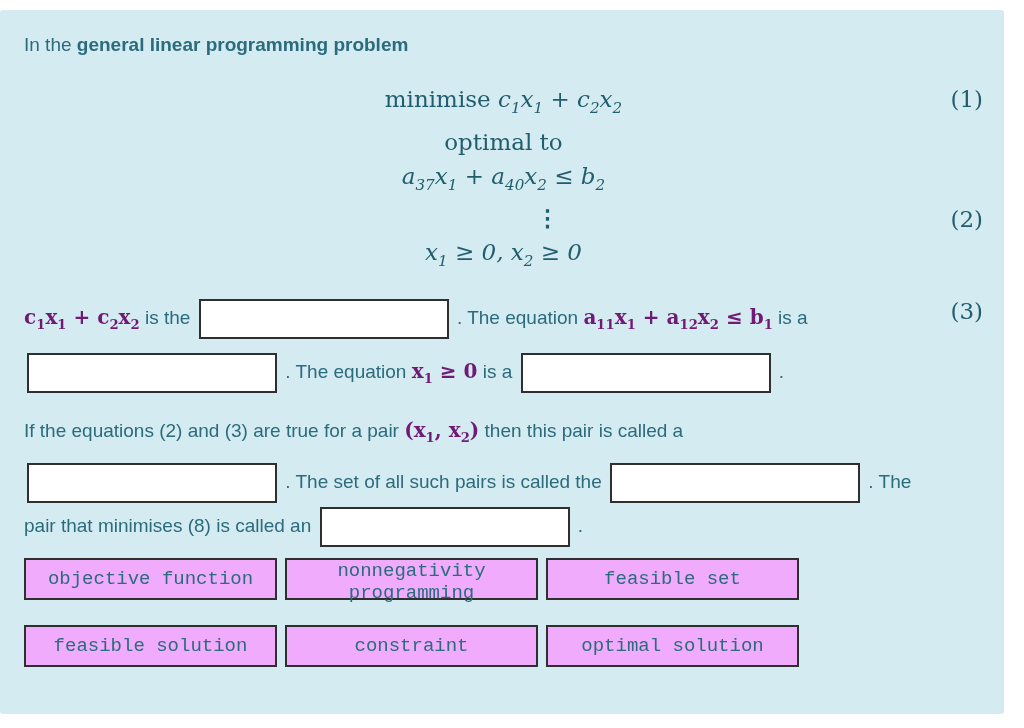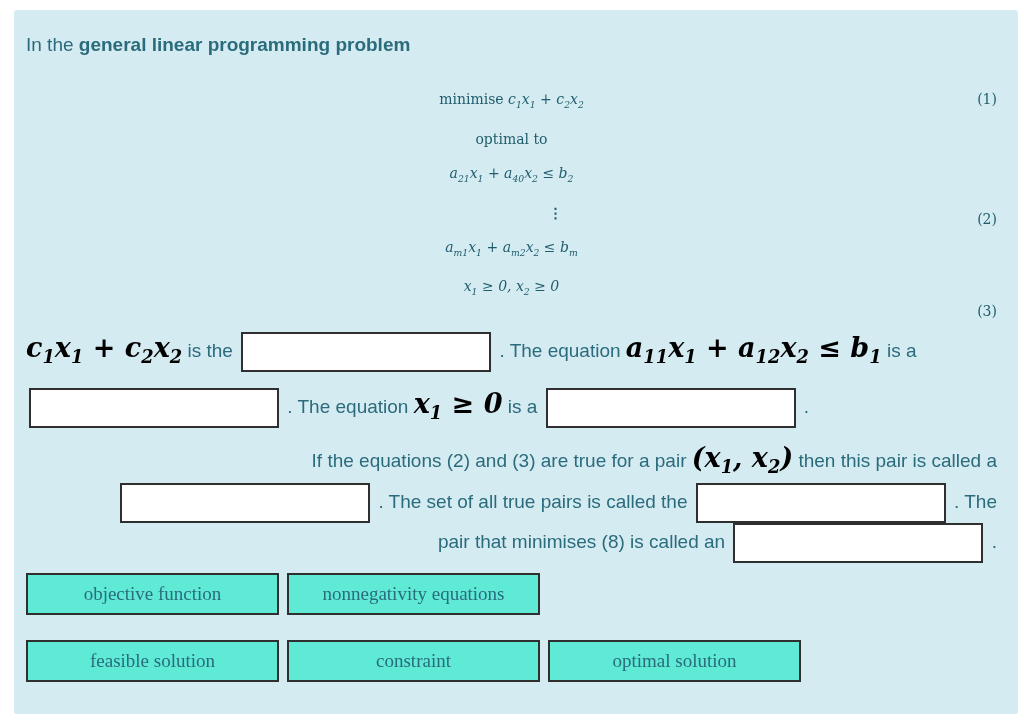--- a/index.html
+++ b/index.html
@@ -4,112 +4,112 @@
 <style>
   html,body { margin:0; padding:0; }
   body {
     width:1024px; height:728px;
     background:#ffffff;
     font-family:"Liberation Sans", sans-serif;
     overflow:hidden;
     position:relative;
   }
   .panel {
-    position:absolute; left:14px; top:10px;
+    position:absolute; left:0; top:10px;
     width:1004px; height:704px;
     box-sizing:border-box;
     background:#d5ebf2;
     border-radius:3px;
-    padding:24px 21px 0 12px;
+    padding:24px 21px 0 24px;
     color:#2a6b7c;
   }
   .heading { font-size:19px; margin:0 0 26px 0; }
   .heading .bold { font-weight:bold; }
 
   
   .eq-block {
     position:relative;
     font-family:"DejaVu Serif", serif;
     color:#215e6d;
-    font-size:14px;
+    font-size:23px;
   }
   .eq-row { line-height:34px; text-align:center; white-space:pre; }
   .eq-math { font-style:italic; }
   sub { font-size:66%; }
   .eq-vdots { text-indent:88px; font-weight:bold; }
   .eq-number {
     position:absolute; right:0; width:40px;
     line-height:34px; text-align:right;
   }
 
   
   .fill {
     font-size:19px;
     margin:16px 0 0 0;
     line-height:46px;
   }
-  .fill.p2 { line-height:32px; margin-top:6px;text-align:right; }
+  .fill.p2 { line-height:44px; margin-top:6px; }
   .imath {
     font-family:"DejaVu Serif", serif;
-    font-style:italic; font-weight:bold;
-    color:#000000; font-size:27px;
+    font-weight:bold;
+    color:#701a75; font-size:20px;
   }
   .blank {
     display:inline-block; vertical-align:middle;
     box-sizing:border-box;
     width:250px; height:40px;
     background:#ffffff;
     border:2px solid #2f2f2f;
     margin:0 3px;
   }
 
   
   .opt-row { display:flex; gap:8px; margin-top:10px; }
   .opt-row + .opt-row { margin-top:25px; }
   .opt {
     box-sizing:border-box;
     width:253px; height:42px;
-    background:#5eead4;
+    background:#f0abfc;
     border:2px solid #2f2f2f;
-    font-family:Liberation Serif, serif;
+    font-family:Liberation Mono, monospace;
     font-size:19px;
     color:#2a6b7c;
     padding:0;
     cursor:pointer;
   }
 </style>
 </head>
 <body>
 
 <div class="panel">
 
   <p class="heading"><span>In the </span><span class="bold">general linear programming problem</span></p>
 
   <div class="eq-block">
     <div class="eq-row"><span>minimise </span><span class="eq-math">c<sub>1</sub>x<sub>1</sub> + c<sub>2</sub>x<sub>2</sub></span></div>
     <div class="eq-row">optimal to</div>
-    <div class="eq-row"><span class="eq-math">a<sub>21</sub>x<sub>1</sub> + a<sub>40</sub>x<sub>2</sub> ≤ b<sub>2</sub></span></div>
+    <div class="eq-row"><span class="eq-math">a<sub>37</sub>x<sub>1</sub> + a<sub>40</sub>x<sub>2</sub> ≤ b<sub>2</sub></span></div>
     <div class="eq-row eq-vdots">⋮</div>
-    <div class="eq-row"><span class="eq-math">a<sub>m1</sub>x<sub>1</sub> + a<sub>m2</sub>x<sub>2</sub> ≤ b<sub>m</sub></span></div>
     <div class="eq-row"><span class="eq-math">x<sub>1</sub> ≥ 0, x<sub>2</sub> ≥ 0</span></div>
     <div class="eq-number" style="top:0">(1)</div>
     <div class="eq-number" style="top:120px">(2)</div>
     <div class="eq-number" style="top:212px">(3)</div>
   </div>
 
   <p class="fill p1"><span class="imath">c<sub>1</sub>x<sub>1</sub> + c<sub>2</sub>x<sub>2</sub></span><span> is the </span><span class="blank"></span><span> . The equation </span><span class="imath">a<sub>11</sub>x<sub>1</sub> + a<sub>12</sub>x<sub>2</sub> ≤ b<sub>1</sub></span><span> is a</span><br>
   <span class="blank"></span><span> . The equation </span><span class="imath">x<sub>1</sub> ≥ 0</span><span> is a </span><span class="blank"></span><span> .</span></p>
 
   <p class="fill p2"><span>If the equations (2) and (3) are true for a pair </span><span class="imath">(x<sub>1</sub>, x<sub>2</sub>)</span><span> then this pair is called a</span><br>
-  <span class="blank"></span><span> . The set of all true pairs is called the </span><span class="blank"></span><span> . The</span><br>
+  <span class="blank"></span><span> . The set of all such pairs is called the </span><span class="blank"></span><span> . The</span><br>
   <span>pair that minimises (8) is called an </span><span class="blank"></span><span> .</span></p>
 
   <div class="opt-row">
     <button class="opt">objective function</button>
-    <button class="opt">nonnegativity equations</button>
+    <button class="opt">nonnegativity programming</button>
+    <button class="opt">feasible set</button>
   </div>
   <div class="opt-row">
     <button class="opt">feasible solution</button>
     <button class="opt">constraint</button>
     <button class="opt">optimal solution</button>
   </div>
 
 </div>
 
 </body></html>

